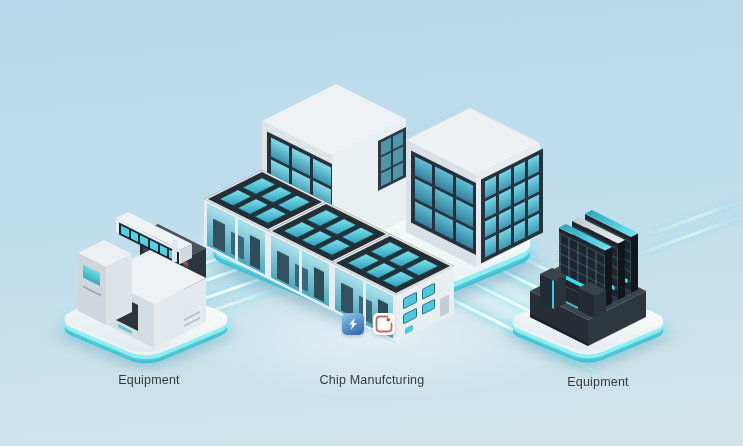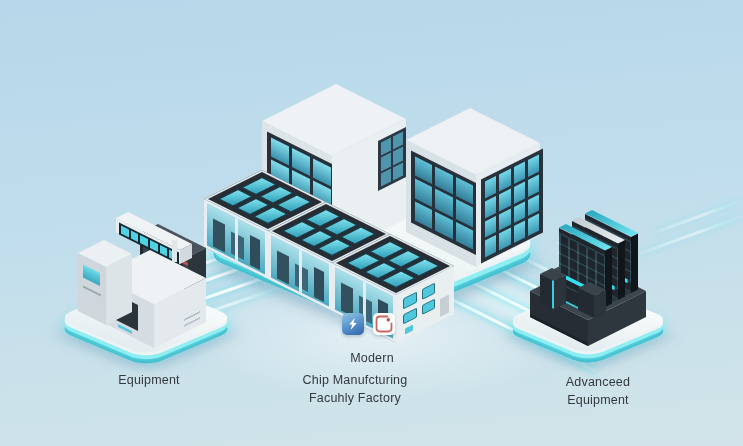--- a/index.html
+++ b/index.html
@@ -329,24 +329,19 @@
       <svg width="22" height="22" viewBox="0 0 22 22">
         <path d="M14.5 3.5 H7 Q3.5 3.5 3.5 7 V15 Q3.5 18.5 7 18.5 H15 Q18.5 18.5 18.5 15 V10.5" fill="none" stroke="#c9655c" stroke-width="1.8" stroke-linecap="round"></path>
         <circle cx="15.3" cy="6.8" r="1.7" fill="#c4473c"></circle>
       </svg>
     </div>
   </div>
 
   <div class="label" style="left:59px;top:372px;width:180px">
     <div>Equipment</div>
   </div>
-  <div class="label" style="left:282px;top:350px;width:180px">
-    <div>Modern</div>
-  </div>
-  <div class="label" style="left:255px;top:372px;width:200px">
+  <div class="label" style="left:272px;top:372px;width:200px">
     <div>Chip Manufcturing</div>
-    <div>Facuhly Factory</div>
   </div>
   <div class="label" style="left:508px;top:374px;width:180px">
-    <div>Advanceed</div>
     <div>Equipment</div>
   </div>
 </div>
 
 </body></html>

